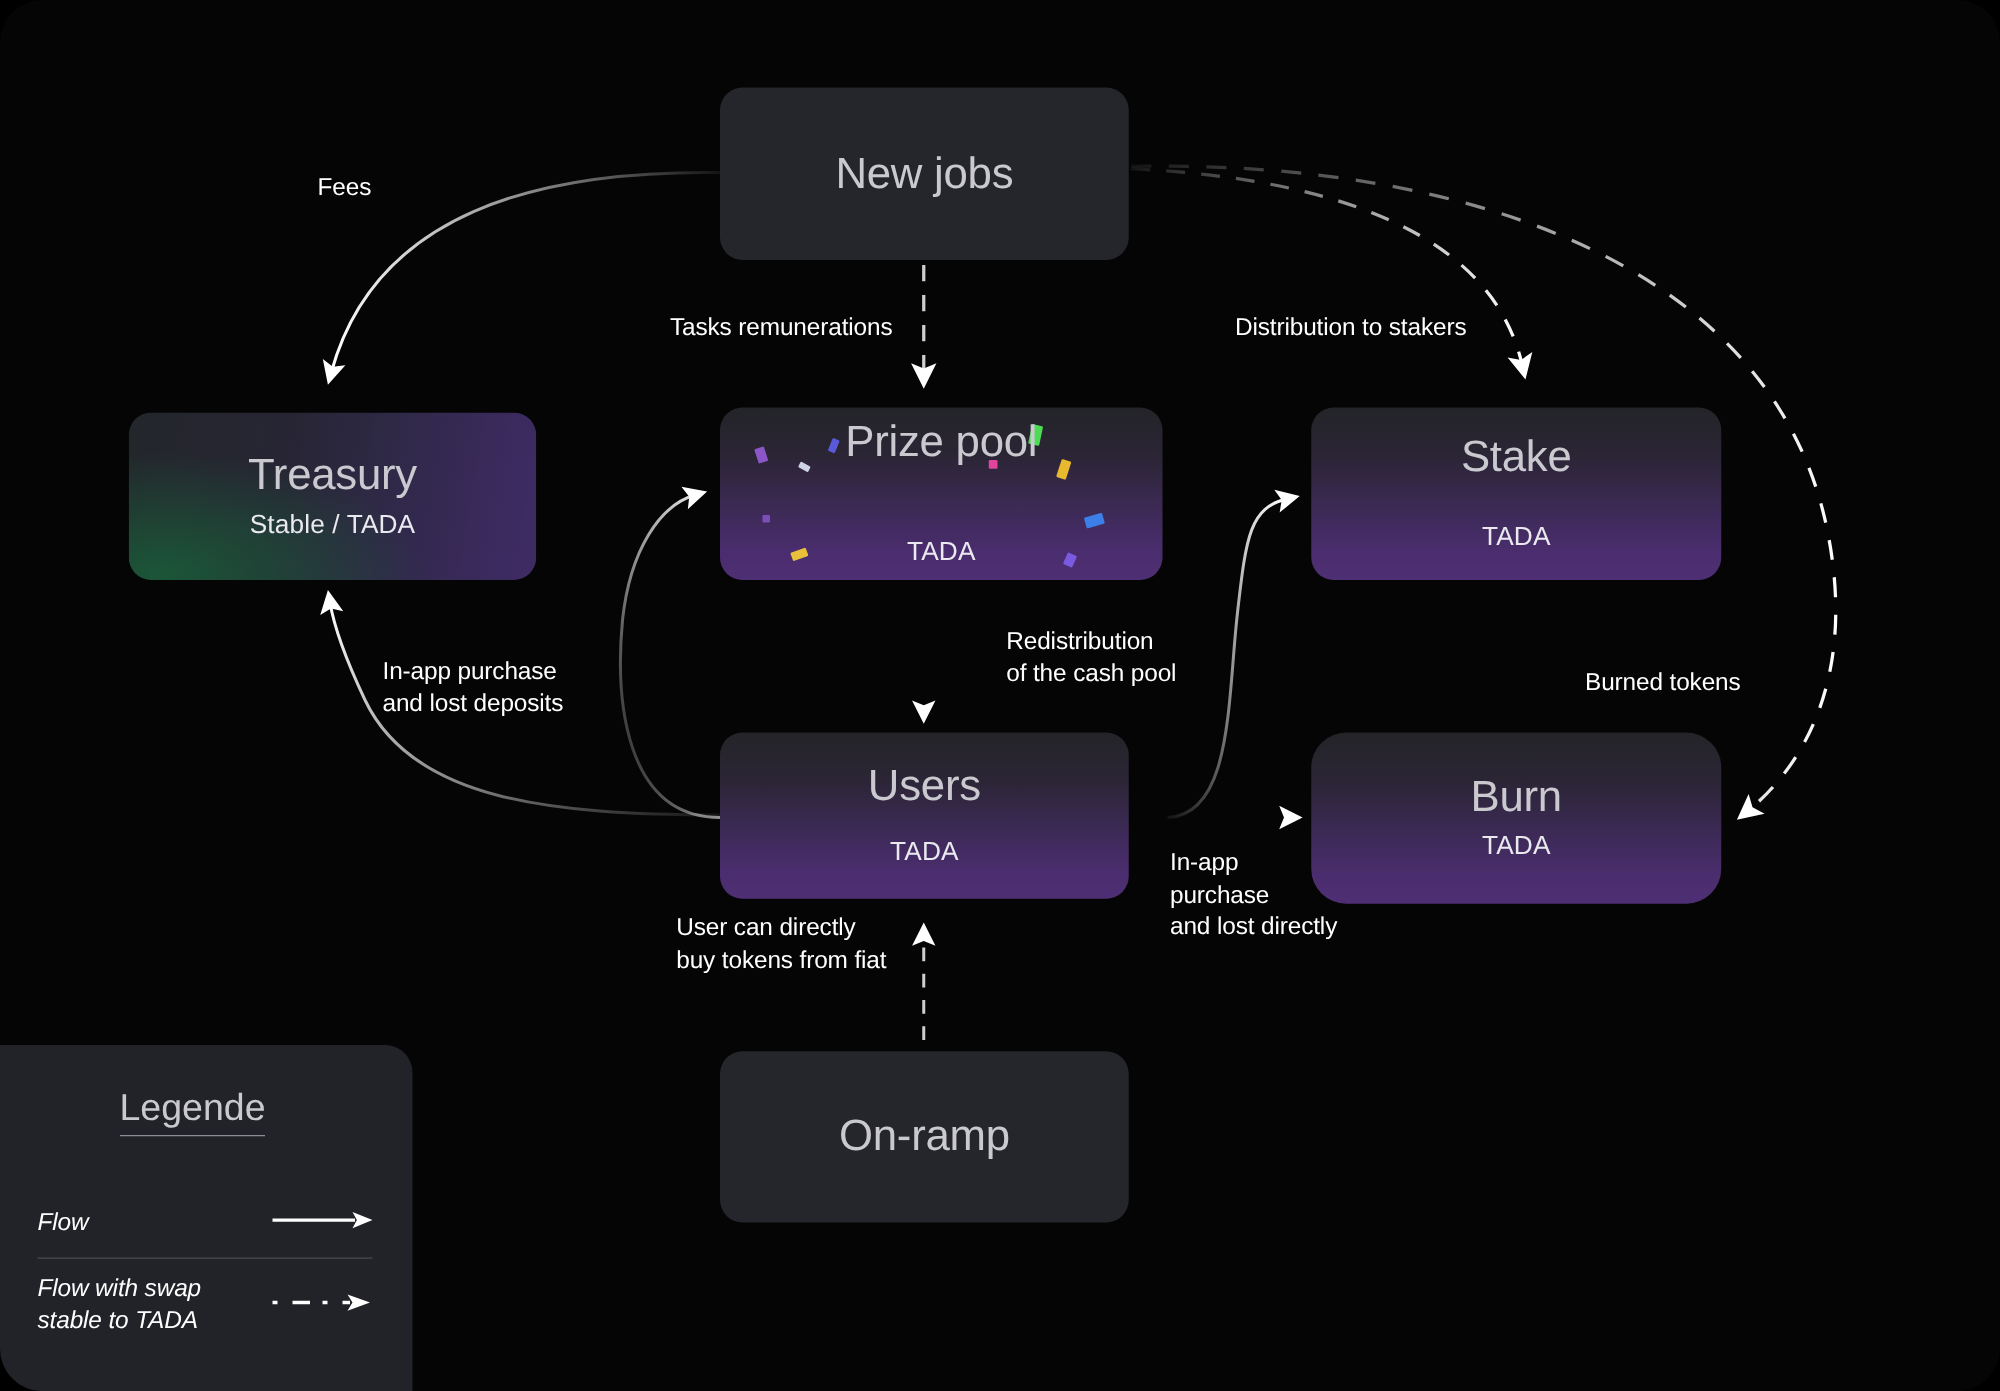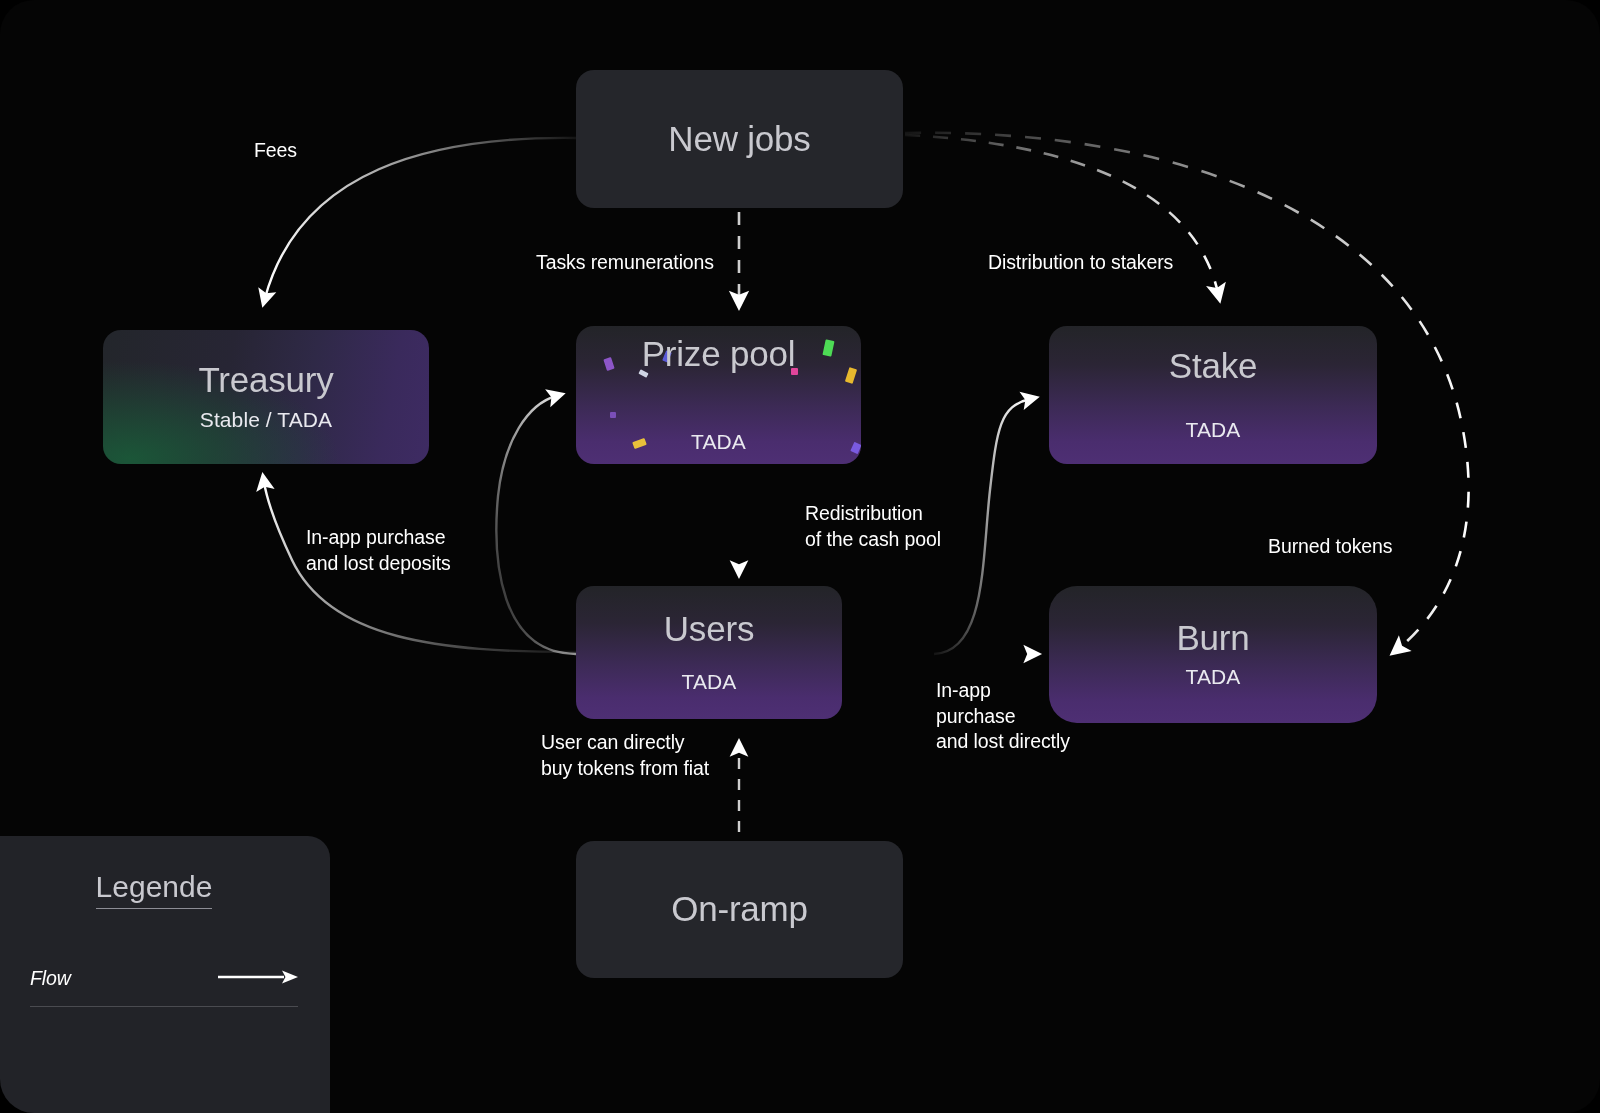--- a/index.html
+++ b/index.html
@@ -185,41 +185,41 @@
 
   <div class="node grad-treasury" style="left:103px; top:330px; width:326px; height:134px;">
     <div class="title">Treasury</div>
     <div class="sub">Stable / TADA</div>
   </div>
 
   <div class="node plain-box" style="left:576px; top:70px; width:327px; height:138px;">
     <div class="title">New jobs</div>
   </div>
 
-  <div class="node grad-purple" id="prize-pool" style="left:576px; top:326px; width:285px; height:138px;gap:48px;">
+  <div class="node grad-purple" id="prize-pool" style="left:576px; top:326px; width:354px; height:138px;gap:48px;">
     <div class="title">Prize pool</div>
     <div class="sub">TADA</div>
   <div class="confetti" style="left: 29px; top: 32px; width: 8px; height: 12px; background: rgb(141, 86, 200); transform: rotate(-18deg);"></div>
       <div class="confetti" style="left: 63px; top: 45px; width: 9px; height: 5px; background: rgb(207, 212, 228); transform: rotate(28deg);"></div>
       <div class="confetti" style="left: 88px; top: 25px; width: 6px; height: 11px; background: rgb(90, 90, 216); transform: rotate(22deg);"></div>
       <div class="confetti" style="left: 34px; top: 86px; width: 6px; height: 6px; background: rgb(122, 79, 184); transform: rotate(0deg);"></div>
       <div class="confetti" style="left: 57px; top: 114px; width: 13px; height: 7px; background: rgb(232, 192, 58); transform: rotate(-20deg);"></div>
       <div class="confetti" style="left: 215px; top: 42px; width: 7px; height: 7px; background: rgb(224, 69, 155); transform: rotate(0deg);"></div>
       <div class="confetti" style="left: 248px; top: 14px; width: 9px; height: 16px; background: rgb(77, 219, 85); transform: rotate(12deg);"></div>
       <div class="confetti" style="left: 271px; top: 42px; width: 8px; height: 15px; background: rgb(232, 185, 46); transform: rotate(18deg);"></div>
       <div class="confetti" style="left: 292px; top: 86px; width: 15px; height: 9px; background: rgb(61, 127, 232); transform: rotate(-16deg);"></div>
       <div class="confetti" style="left: 276px; top: 117px; width: 8px; height: 10px; background: rgb(122, 90, 224); transform: rotate(24deg);"></div>
     </div>
 
   <div class="node grad-purple" style="left:1049px; top:326px; width:328px; height:138px;gap:24px;">
     <div class="title">Stake</div>
     <div class="sub">TADA</div>
   </div>
 
-  <div class="node grad-purple" style="left:576px; top:586px; width:266px; height:133px;gap:14px;">
+  <div class="node grad-purple" style="left:576px; top:586px; width:327px; height:133px;gap:14px;">
     <div class="title">Users</div>
     <div class="sub">TADA</div>
   </div>
 
   <div class="node grad-purple" style="left:1049px; top:586px; width:328px; height:137px;border-radius:28px;">
     <div class="title">Burn</div>
     <div class="sub">TADA</div>
   </div>
 
   <div class="node plain-box" style="left:576px; top:841px; width:327px; height:137px;">
@@ -248,16 +248,26 @@
       <div class="lg-row">
         <div class="lg-text">Flow</div>
         <div class="lg-icon">
           <svg width="84" height="16" viewBox="0 0 84 16">
             <line x1="2" y1="8" x2="68" y2="8" stroke="#ffffff" stroke-width="2.6"></line>
             <path d="M66,1.5 L82,8 L66,14.5 L69.5,8 Z" fill="#ffffff"></path>
           </svg>
         </div>
       </div>
       <div class="lg-div"></div>
+      <div class="lg-row">
+        <div class="lg-text">Flow with swap
+stable to TADA</div>
+        <div class="lg-icon">
+          <svg width="84" height="16" viewBox="0 0 84 16">
+            <line x1="2" y1="8" x2="64" y2="8" stroke="#ffffff" stroke-width="2.8" stroke-dasharray="4 12 14 10"></line>
+            <path d="M62,1.5 L80,8 L62,14.5 L66,8 Z" fill="#ffffff"></path>
+          </svg>
+        </div>
+      </div>
     </div>
   </div>
 
 </div>
 
 </body></html>

